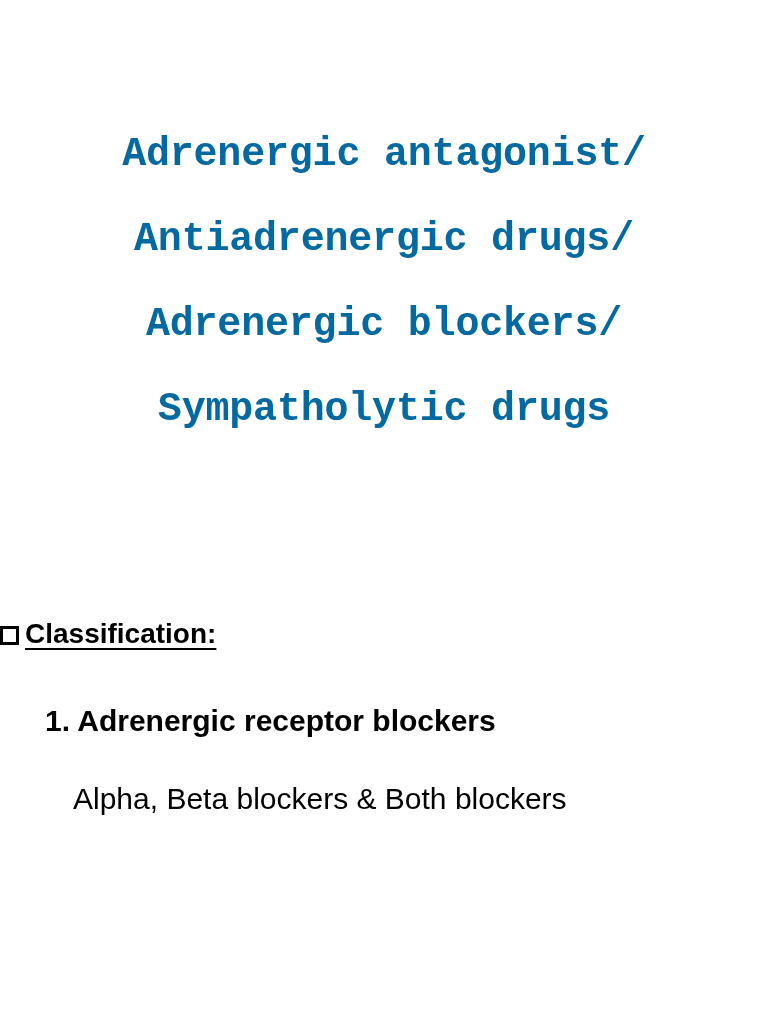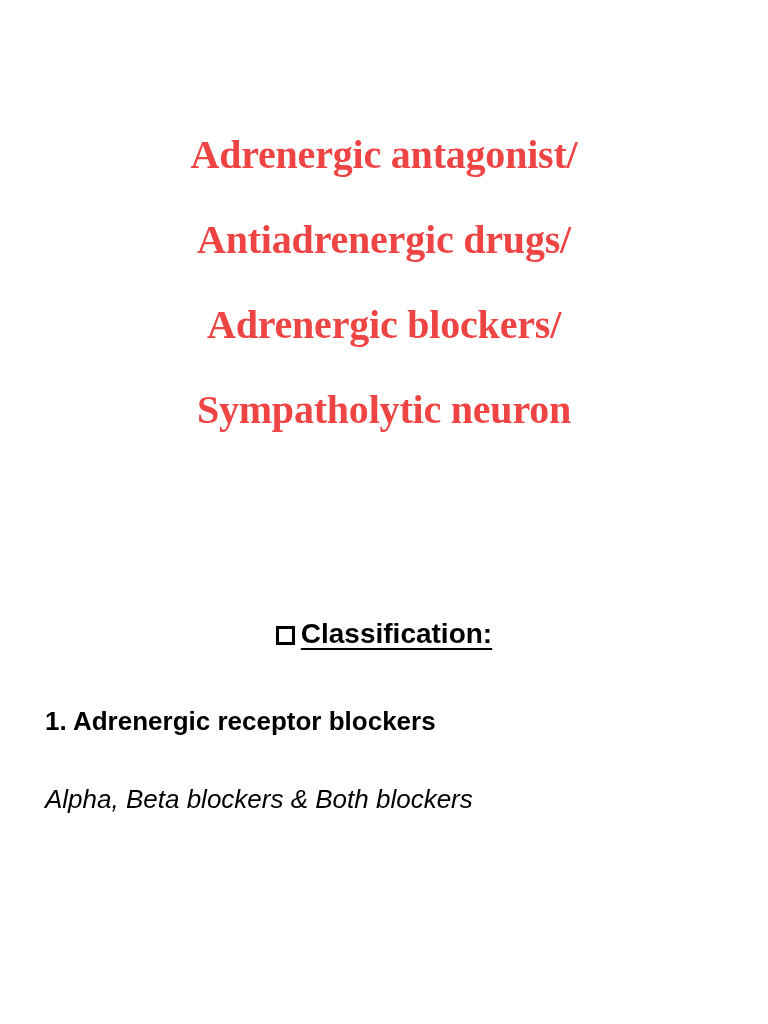--- a/index.html
+++ b/index.html
@@ -28,36 +28,36 @@
   
   .title-block {
     position: absolute;
     left: 0;
     top: 112px;
     width: 768px;
     text-align: center;
   }
   .title-line {
     display: block;
-    font-family: Liberation Serif, serif;
+    font-family: Liberation Mono, monospace;
     font-weight: bold;
     font-size: 40px;
     line-height: 85px;
     letter-spacing: -0.2px;
-    color: #ef4444;
+    color: #0369a1;
     white-space: nowrap;
   }
 
   
   .classification-heading {
     position: absolute;
     left: 0;
     top: 618px;
     width: 768px;
-    text-align: center;
+    text-align: left;
     white-space: nowrap;
   }
   .bullet-square {
     display: inline-block;
     vertical-align: -2px;
     width: 19px;
     height: 19px;
     position: relative;
     margin-right: 6px;
   }
@@ -91,46 +91,46 @@
   
   .body-block {
     position: absolute;
     left: 45px;
     top: 682px;
     width: 700px;
   }
   .body-line {
     display: block;
     font-family: "Liberation Sans", sans-serif;
-    font-size: 26px;
+    font-size: 30px;
     line-height: 78px;
     color: #000000;
     white-space: nowrap;
   }
   .body-line.bold {
     font-weight: bold;
   }
   .body-line.italic {
-    font-style: italic;
     font-weight: normal;
+    margin-left: 28px;
   }
   .body-line.indent {
     padding-left: 30px;
   }
 </style>
 </head>
 <body>
 
 <div class="slide">
 
   <div class="title-block">
     <span class="title-line">Adrenergic antagonist/</span>
     <span class="title-line">Antiadrenergic drugs/</span>
     <span class="title-line">Adrenergic blockers/</span>
-    <span class="title-line">Sympatholytic neuron</span>
+    <span class="title-line">Sympatholytic drugs</span>
   </div>
 
   <div class="classification-heading">
     <span class="bullet-square">
       <span class="sq-shadow"></span>
       <span class="sq-frame"></span>
     </span><span class="classification-text">Classification:</span>
   </div>
 
   <div class="body-block">

